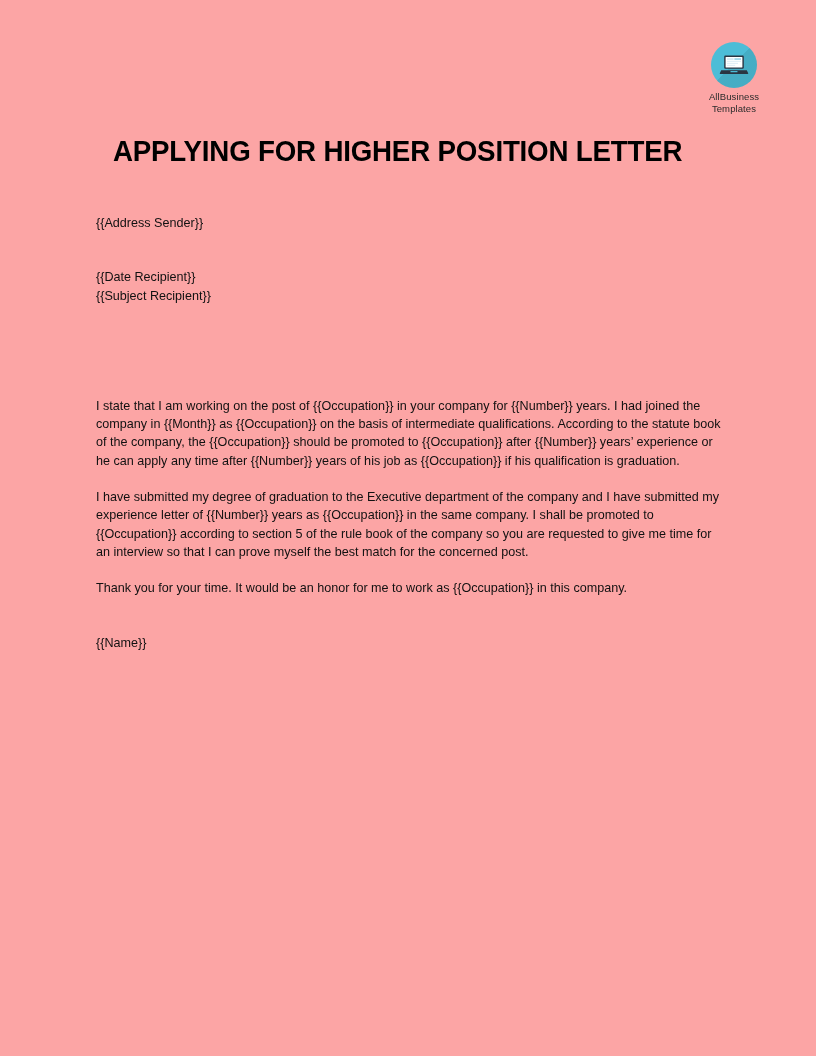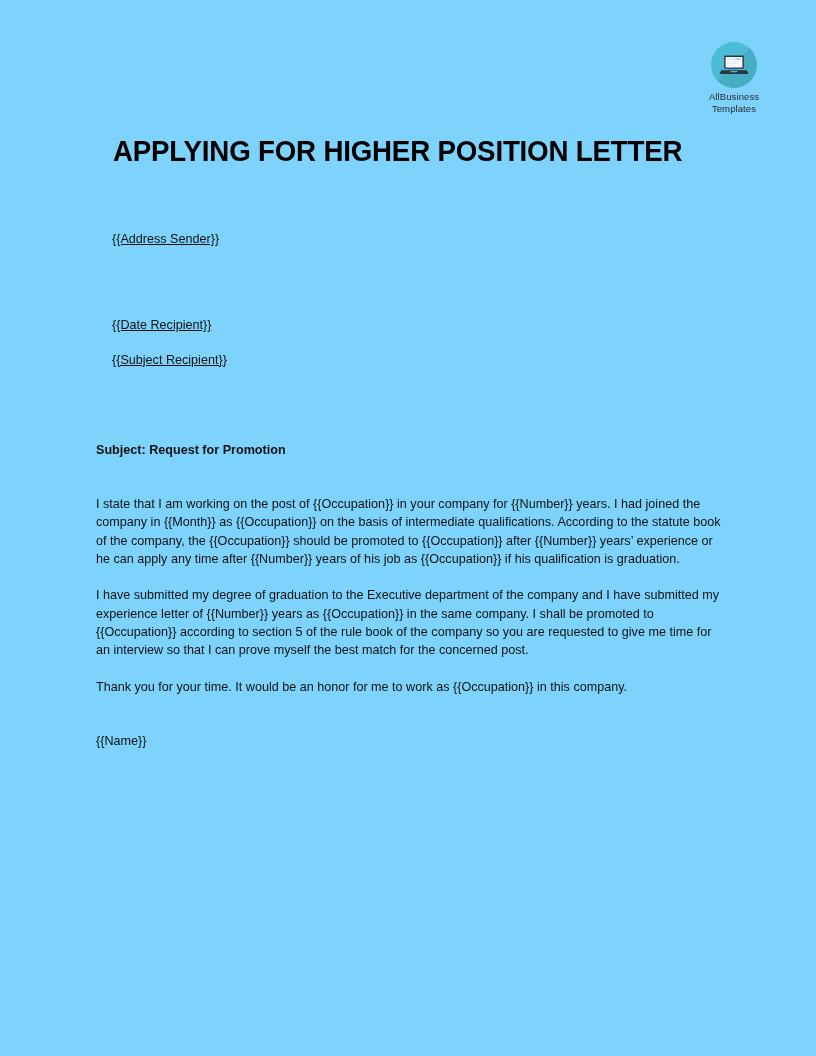--- a/index.html
+++ b/index.html
@@ -9,21 +9,21 @@
   }
   body {
     font-family: "Liberation Sans", sans-serif;
     color: #000000;
     -webkit-font-smoothing: antialiased;
   }
   .page {
     position: relative;
     width: 816px;
     height: 1056px;
-    background: #7dd3fc;
+    background: #fca5a5;
     overflow: hidden;
     box-sizing: border-box;
   }
 
   
   .brand {
     position: absolute;
     top: 42px;
     left: 692px;
     width: 84px;
@@ -87,21 +87,21 @@
   .letter {
     position: absolute;
     left: 96px;
     top: 214px;
     width: 626px;
     font-size: 12.6px;
     line-height: 18.3px;
     color: #111111;
     font-family: "Liberation Sans", sans-serif;
   }
-  .letter .blk { margin: 16px; text-decoration: underline; }
+  .letter .blk { margin: 0; }
   .letter .gap-lg { height: 18px; }
   .letter .gap-xl { height: 56px; }
   .letter .gap-md { height: 18px; }
   .subject {
     font-weight: bold;
     margin: 0;
   }
   .para {
     margin: 0;
     text-align: left;
@@ -146,21 +146,20 @@
     <div class="gap-lg"></div>
 
 
     <div class="gap-lg"></div>
 
     <p class="blk tight-line">{{Date Recipient}}</p>
     <p class="blk tight-line">{{Subject Recipient}}</p>
 
     <div class="gap-xl"></div>
 
-    <p class="subject">Subject: Request for Promotion</p>
 
     <div class="gap-md"></div>
 
 
     <div class="gap-md"></div>
 
     <p class="para">I state that I am working on the post of {{Occupation}} in your company for {{Number}} years. I had joined the company in {{Month}} as {{Occupation}} on the basis of intermediate qualifications. According to the statute book of the company, the {{Occupation}} should be promoted to {{Occupation}} after {{Number}} years’ experience or he can apply any time after {{Number}} years of his job as {{Occupation}} if his qualification is graduation.</p>
 
     <div class="gap-md"></div>
 

